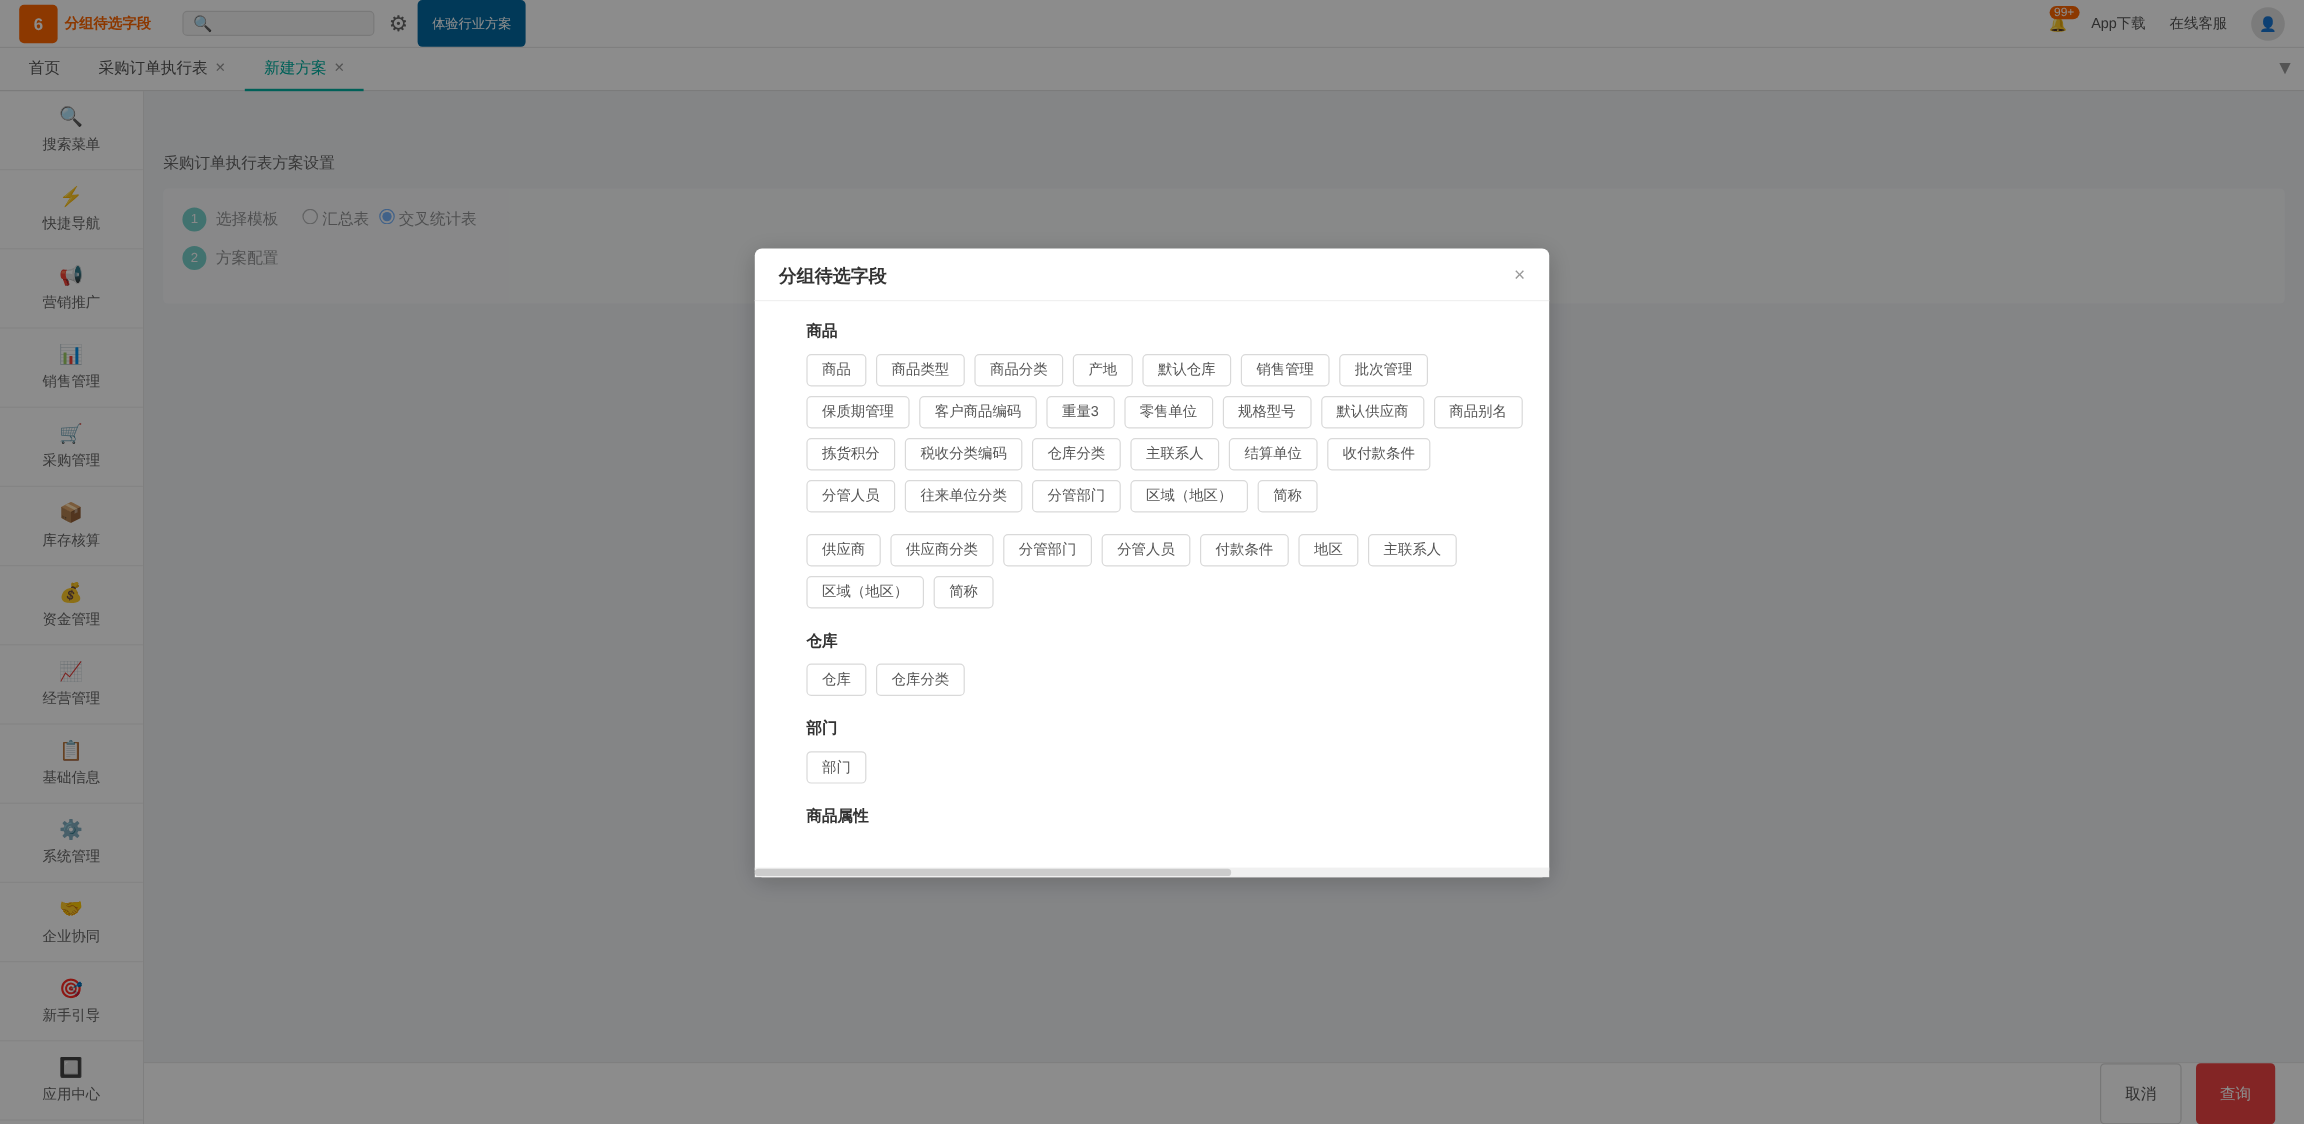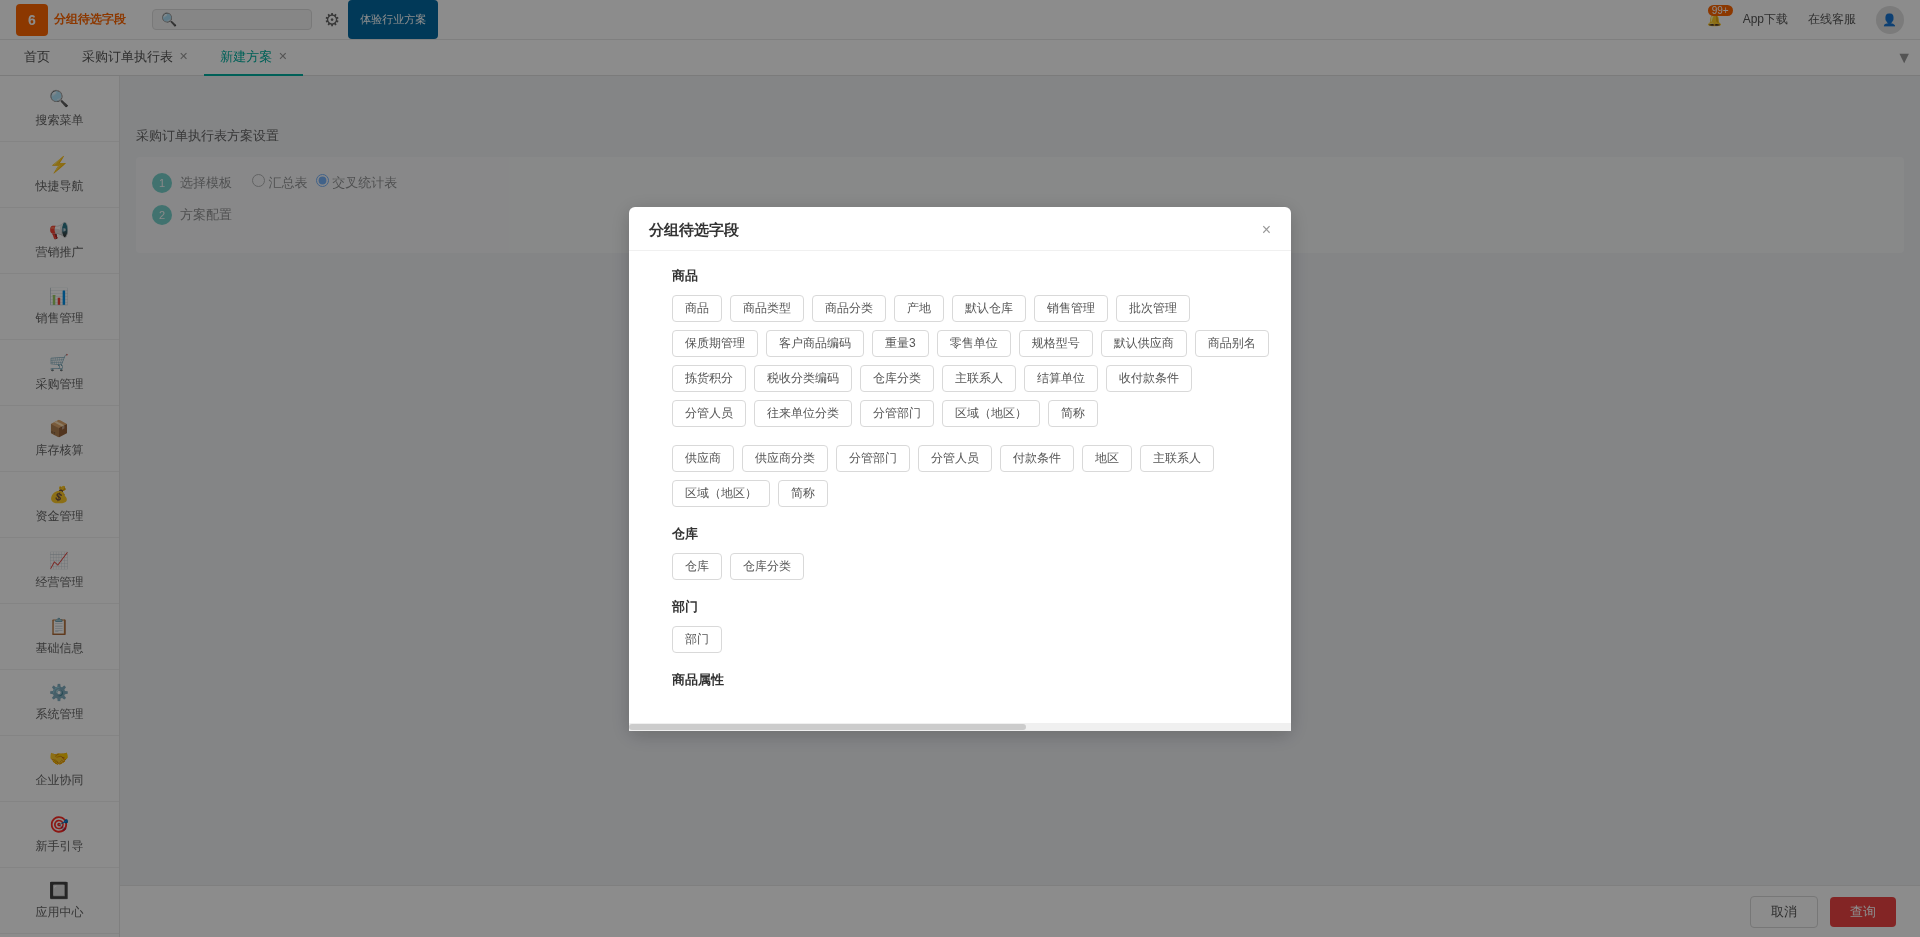--- a/index.html
+++ b/index.html
@@ -269,21 +269,20 @@
     
     .page-footer {
       position: fixed;
       bottom: 0;
       left: 120px;
       right: 0;
       height: 52px;
       background: #fff;
       border-top: 1px solid #e8e8e8;
       display: flex;
-      align-items: center;
       justify-content: flex-end;
       padding: 0 24px;
       gap: 12px;
       z-index: 50;
     }
     .btn-cancel {
       border: 1px solid #d9d9d9;
       background: #fff;
       color: #555;
       padding: 6px 20px;

